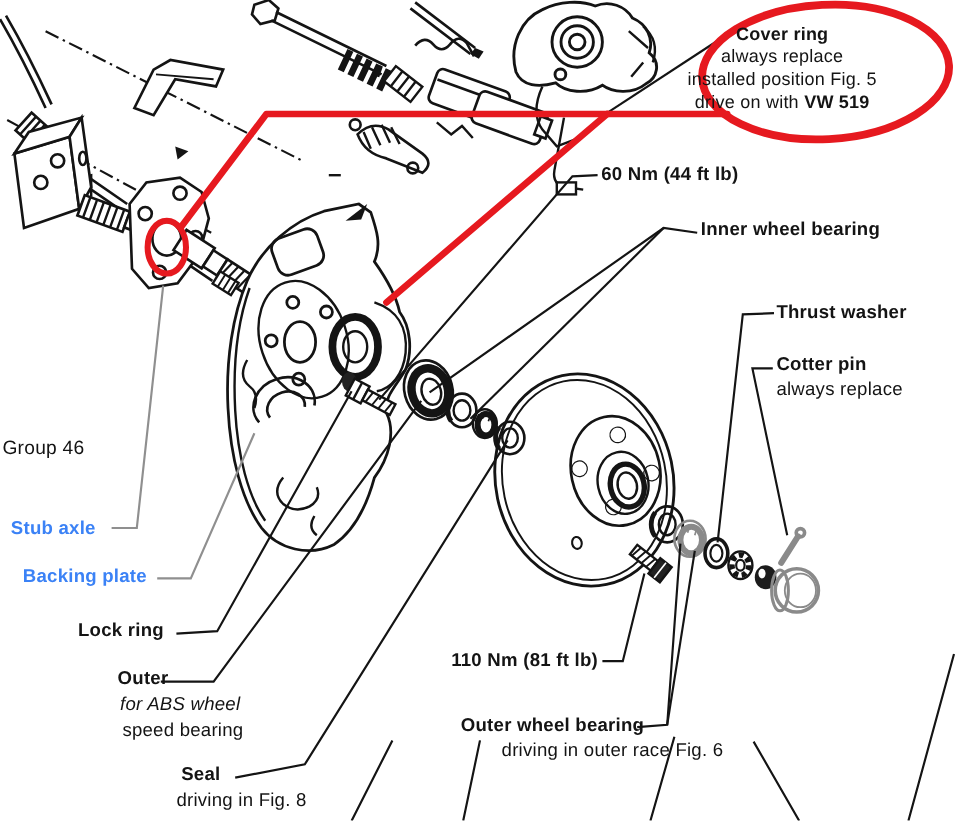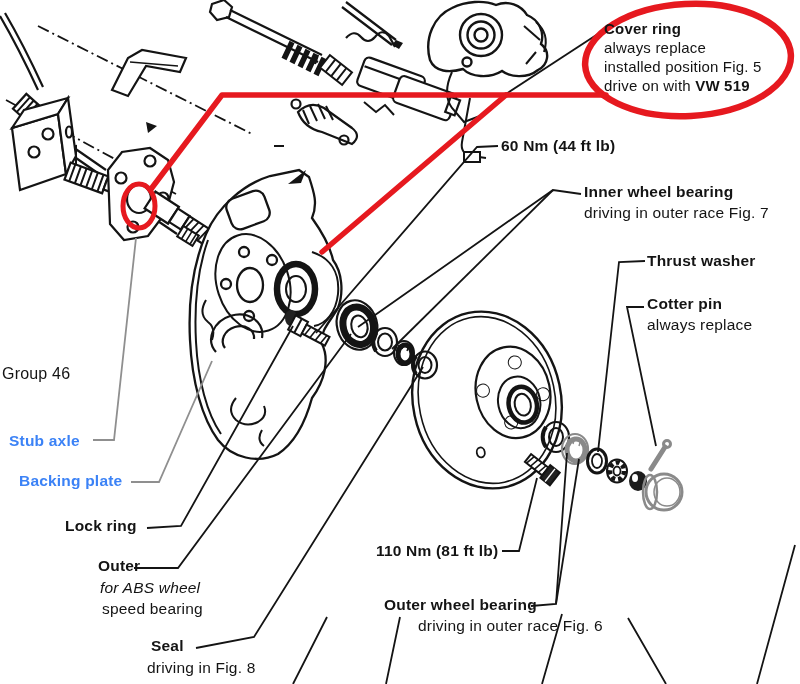--- a/index.html
+++ b/index.html
@@ -3,22 +3,22 @@
 <meta charset="utf-8">
 <style>
   html,body{margin:0;padding:0;background:#fff;}
   #stage{position:relative;width:800px;height:684px;background:#fff;overflow:hidden;
          font-family:"Liberation Sans",sans-serif;}
   #art{position:absolute;left:0;top:0;}
   .lbl{position:absolute;font:700 15.5px "Liberation Sans",sans-serif;color:#141414;
        white-space:nowrap;letter-spacing:.2px;}
   .reg{font-weight:400;}
   .muted{color:#3b82f6;}
-  .callout{position:absolute;left:604px;top:19px;font:400 15px "Liberation Sans",sans-serif;
-           color:#141414;line-height:19px;white-space:nowrap;letter-spacing:.2px;}
+  .callout{position:absolute;left:573px;top:19px;font:400 15px "Liberation Sans",sans-serif;
+           color:#141414;line-height:19px;white-space:nowrap;letter-spacing:.2px;text-align:center;}
   .callout .b{font-weight:700;}
 </style>
 </head>
 <body>
 
 <div id="stage">
 
 <svg id="art" width="800" height="684" viewBox="0 0 800 684">
 
   <g stroke="#141414" stroke-width="1.8" stroke-dasharray="12 4 2 4" fill="none">
@@ -263,21 +263,20 @@
 
   <div class="callout">
     <div class="b">Cover ring</div>
     <div>always replace</div>
     <div>installed position Fig. 5</div>
     <div><span>drive on with </span><span class="b">VW 519</span></div>
   </div>
 
   <div class="lbl" style="left:501px;top:137px;">60 Nm (44 ft lb)</div>
   <div class="lbl" style="left:584px;top:183px;">Inner wheel bearing</div>
-  <div class="lbl reg" style="left:584px;top:204px;">driving in outer race Fig. 7</div>
   <div class="lbl" style="left:647px;top:252px;">Thrust washer</div>
   <div class="lbl" style="left:647px;top:295px;">Cotter pin</div>
   <div class="lbl reg" style="left:647px;top:316px;">always replace</div>
   <div class="lbl reg" style="left:2px;top:365px;font-size:16px;">Group 46</div>
   <div class="lbl muted" style="left:9px;top:432px;">Stub axle</div>
   <div class="lbl muted" style="left:19px;top:472px;">Backing plate</div>
   <div class="lbl" style="left:65px;top:517px;">Lock ring</div>
   <div class="lbl" style="left:98px;top:557px;">Outer</div>
   <div class="lbl reg" style="left:100px;top:579px;font-style:italic;">for ABS wheel</div>
   <div class="lbl reg" style="left:102px;top:600px;">speed bearing</div>

